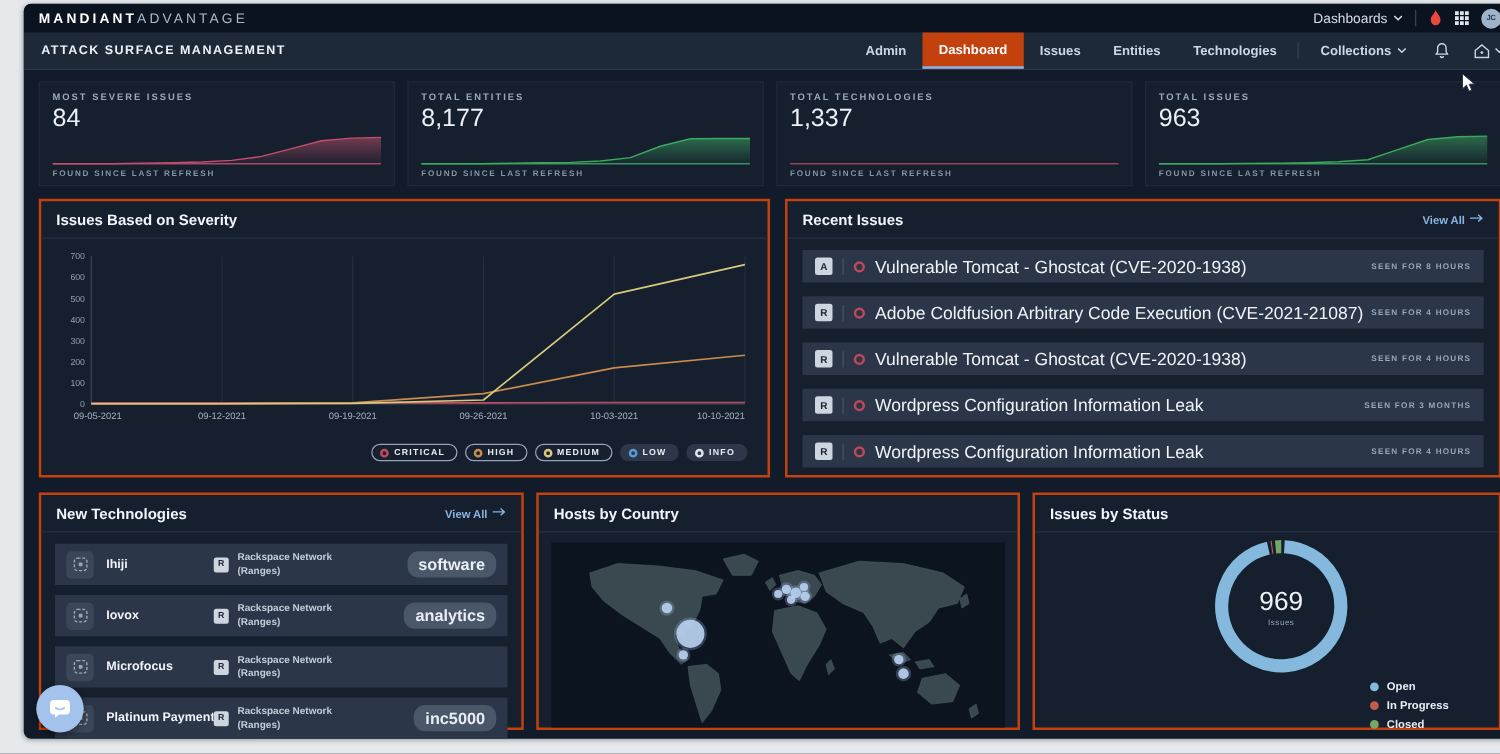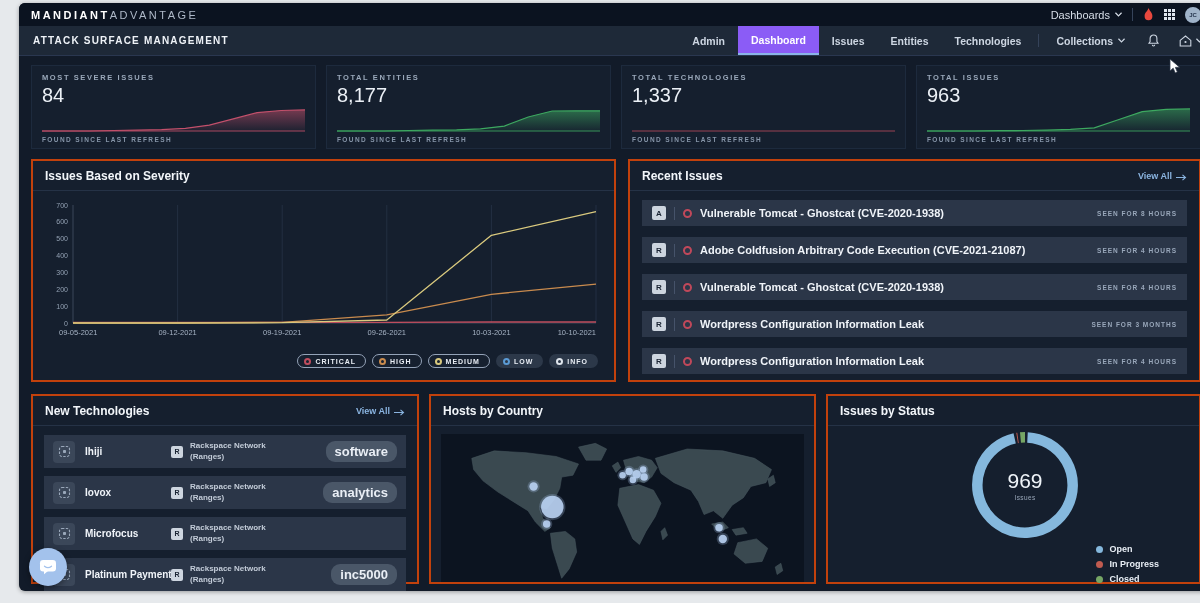--- a/index.html
+++ b/index.html
@@ -17,60 +17,60 @@
   .vdiv { width:1px; height:13px; background:#35435a; }
   .grid-icon { display:grid; grid-template-columns:repeat(3,3px); grid-gap:1px; }
   .grid-icon span { width:3px; height:3px; background:#dfe6ee; }
   .avatar { width:16px; height:16px; border-radius:50%; background:#9fb3c9; color:#24344d; font-size:6px; font-weight:700; display:flex; align-items:center; justify-content:center; }
 
   
   .subnav { height:30px; background:#1e2938; display:flex; align-items:stretch; padding-left:14px; border-bottom:1px solid #2a3750;text-align:center; }
   .app-title { color:#eef2f7; font-size:10px; font-weight:700; letter-spacing:1.2px; display:flex; align-items:center; }
   .nav-right { margin-left:auto; display:flex; align-items:stretch; }
   .tab { padding:0 13px; display:flex; align-items:center; font-size:10.5px; font-weight:700; color:#cdd6e2; cursor:pointer; }
-  .tab.active { background:#8b5cf6; border-bottom:2px solid #8ab4e8; color:#ffffff; }
+  .tab.active { background:#c2410c; border-bottom:2px solid #8ab4e8; color:#ffffff; }
   .nav-icon-btn { display:flex; align-items:center; padding:0 10px; gap:4px; cursor:pointer; }
   .nav-div { width:1px; background:#35435a; margin:8px 4px; }
   .chev { display:inline-block; }
 
   
   .main { padding:9px 12px 0; }
 
   
   .stats-row { display:grid; grid-template-columns:repeat(4,1fr); grid-gap:10px; margin-bottom:10px; }
   .stat-card { background:#151f2e; border:1px solid #1d2a3d; padding:7px 10px 5px; position:relative; height:84px; }
   .stat-label { font-size:7.5px; font-weight:700; letter-spacing:1.6px; color:#9aa8ba; }
   .stat-value { font-size:20px; font-weight:400; color:#ebf0f6; margin-top:2px; }
   .stat-spark { position:absolute; left:10px; right:10px; bottom:16px; height:30px; }
   .stat-foot { position:absolute; left:10px; bottom:5px; font-size:6.5px; font-weight:700; letter-spacing:1.4px; color:#8695a8; }
 
   
   .panel { background:#151f2e; border:2px solid #c2410c; }
   .panel-head { display:flex; align-items:center; justify-content:space-between; padding:8px 12px 7px; border-bottom:1px solid #253246; }
   .panel-title { font-size:12px; font-weight:700; color:#f2f6fa; }
-  .view-all { font-size:9px; font-weight:700; color:#8ab4e0; display:flex; align-items:flex-end; gap:4px; cursor:pointer; }
+  .view-all { font-size:9px; font-weight:700; color:#8ab4e0; display:flex; align-items:flex-start; gap:4px; cursor:pointer; }
 
   .mid-row { display:grid; grid-template-columns:585px 1fr; grid-gap:12px; margin-bottom:12px; }
   .mid-row .panel { height:223px; }
 
   
   .sev-body { padding:4px 10px 0; }
   .sev-legend { display:flex; justify-content:flex-end; gap:6px; padding:3px 6px 0; }
   .pill { display:flex; align-items:center; gap:4px; border-radius:10px; padding:2.5px 9px 2.5px 6px; font-size:7px; font-weight:700; letter-spacing:1px; color:#e8edf4; cursor:pointer; }
   .pill.on { border:1px solid #94a3b8; background:rgba(24,34,50,.4); }
   .pill.off { border:1px solid transparent; background:#2c3849; }
   .pill .ring { width:7px; height:7px; border-radius:50%; border:2px solid currentColor; }
 
   
   .ri-body { padding:9px 12px; }
   .ri-row { height:26px; background:#2b3648; display:flex; align-items:center; padding:0 10px; margin-bottom:11px; cursor:pointer; }
   .ri-badge { width:14px; height:14px; border-radius:2px; background:#cdd5df; color:#1a2433; font-size:8px; font-weight:700; display:flex; align-items:center; justify-content:center; flex:none; }
   .ri-sep { width:1px; height:13px; background:#46536a; margin:0 8px; }
   .ri-ring { width:9px; height:9px; border-radius:50%; border:2px solid #c0485a; margin-right:8px; flex:none; }
-  .ri-title { font-size:11px; font-weight:700; color:#f0f4f9; white-space:nowrap; }
+  .ri-title { font-size:14px; font-weight:400; color:#f0f4f9; white-space:nowrap; }
   .ri-seen { margin-left:auto; font-size:6.5px; font-weight:700; letter-spacing:1px; color:#99a7ba; }
 
   .bot-row { display:grid; grid-template-columns:388px 387px 1fr; grid-gap:10px; }
   .bot-row .panel { height:190px; }
 
   
   .tech-body { padding:9px 11px 0; }
   .tech-row { height:33px; background:#2b3648; display:flex; align-items:center; padding:0 9px; margin-bottom:8px; cursor:pointer; }
   .tech-logo { width:22px; height:22px; border-radius:4px; background:#3b4759; display:flex; align-items:center; justify-content:center; flex:none; margin-right:10px; }
   .tech-name { width:86px; font-size:10px; font-weight:700; color:#f0f4f9; white-space:nowrap; overflow:hidden; }

